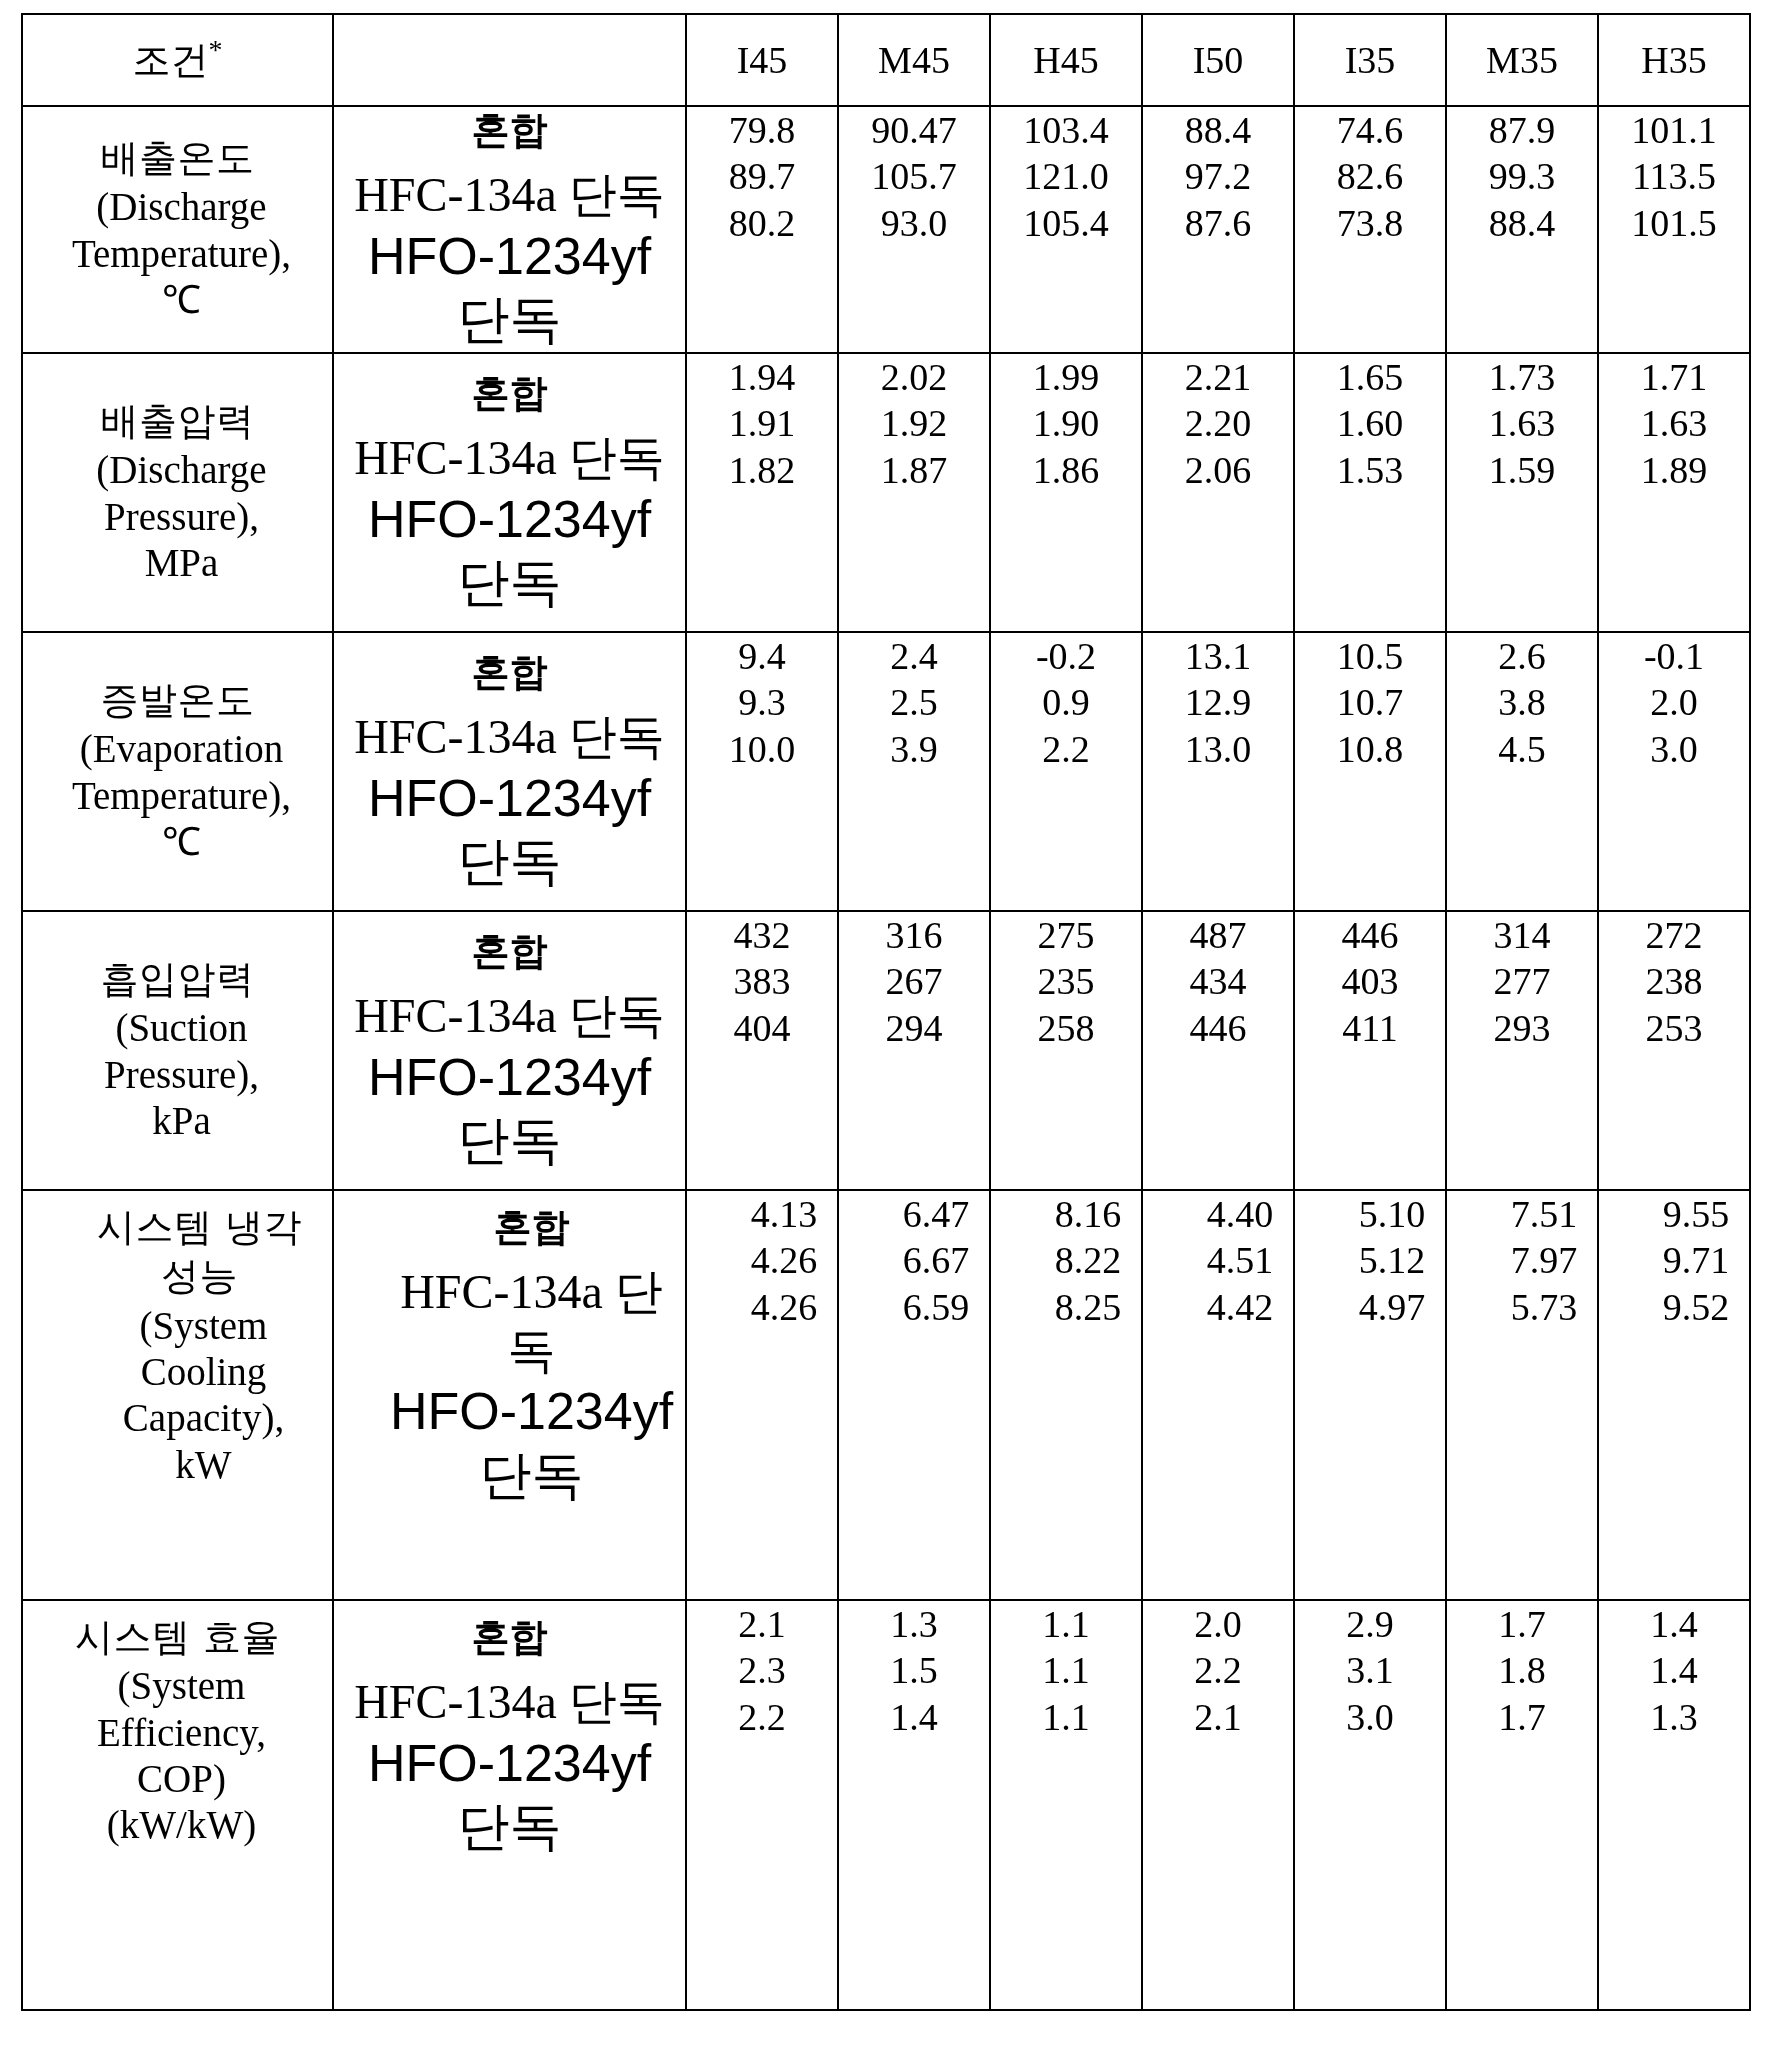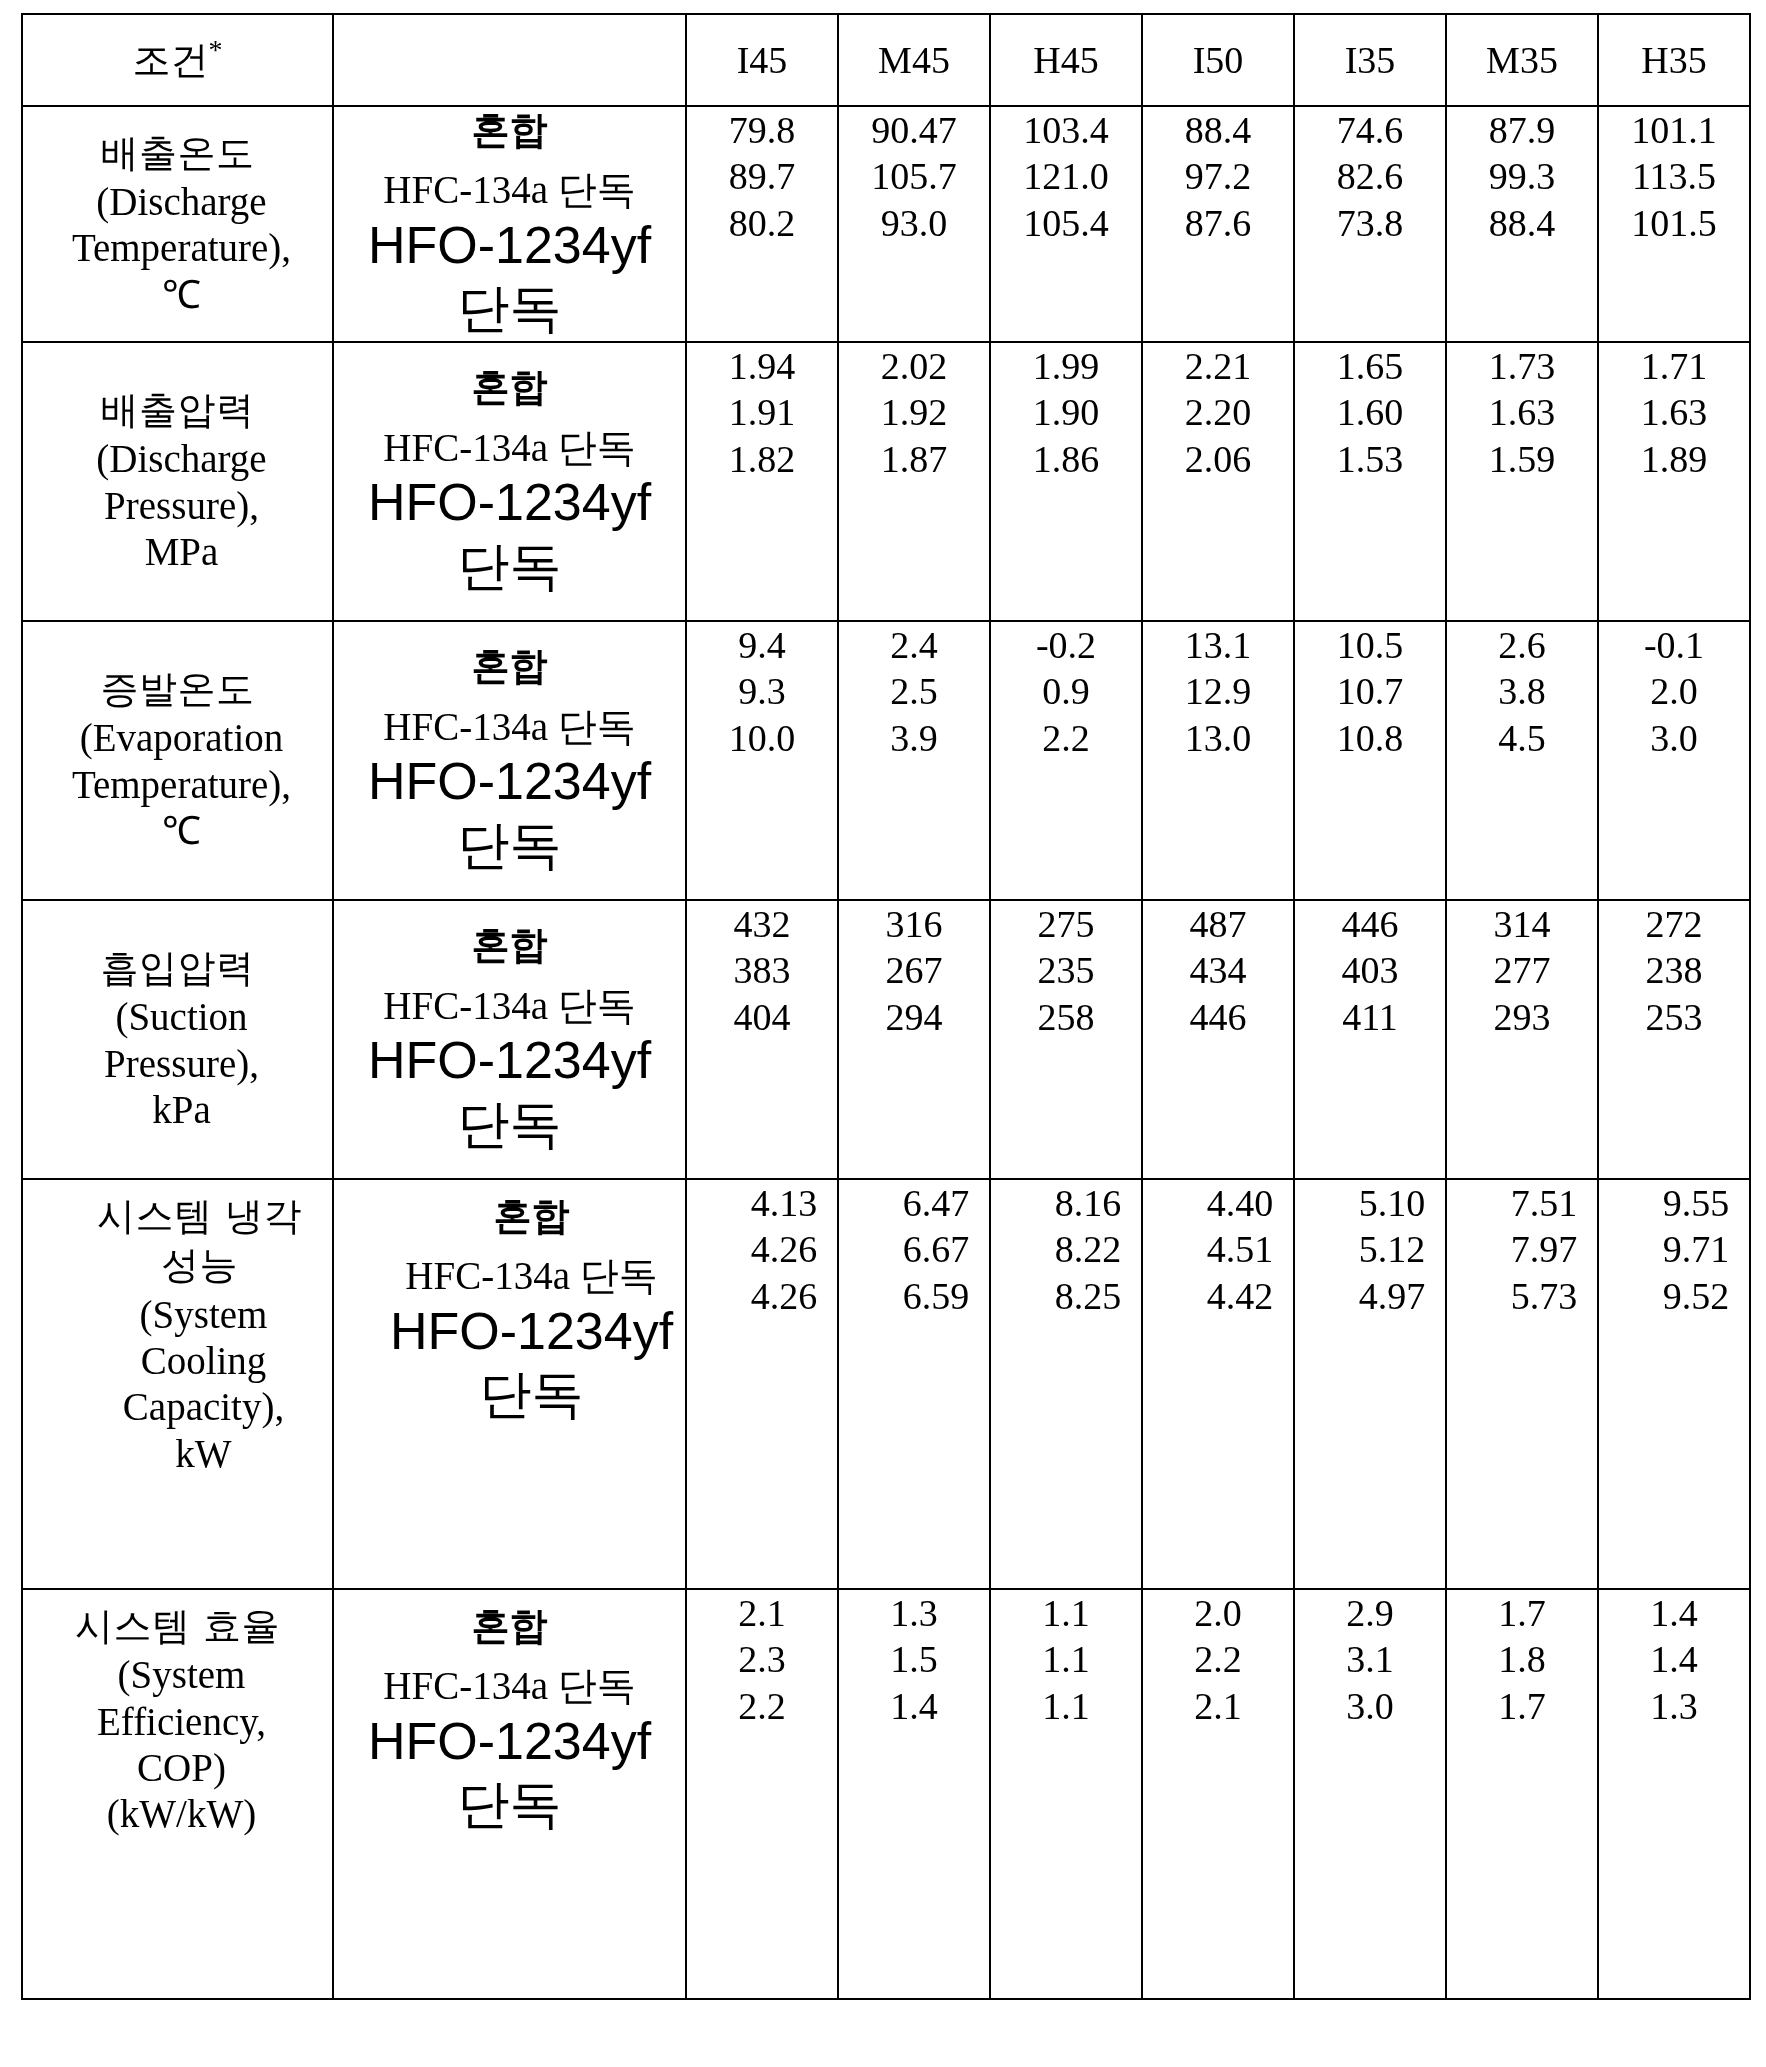--- a/index.html
+++ b/index.html
@@ -96,21 +96,21 @@
   .refrig-cell .mix {
     display: block;
     font-family: "DejaVu Sans", "Liberation Sans", sans-serif;
     font-size: 38px;
     margin-bottom: 13px;
     font-weight: bold;
   }
   .refrig-cell .r134 {
     display: block;
     font-family: "Liberation Serif", serif;
-    font-size: 39px;
+    font-size: 48px;
   }
   .refrig-cell .r1234 {
     display: block;
     font-family: Liberation Sans, sans-serif;
     font-size: 52px;
   }
 
   .data-cell {
     padding: 5.6px 5.6px 5.6px 5.6px;
     font-size: 40px;

